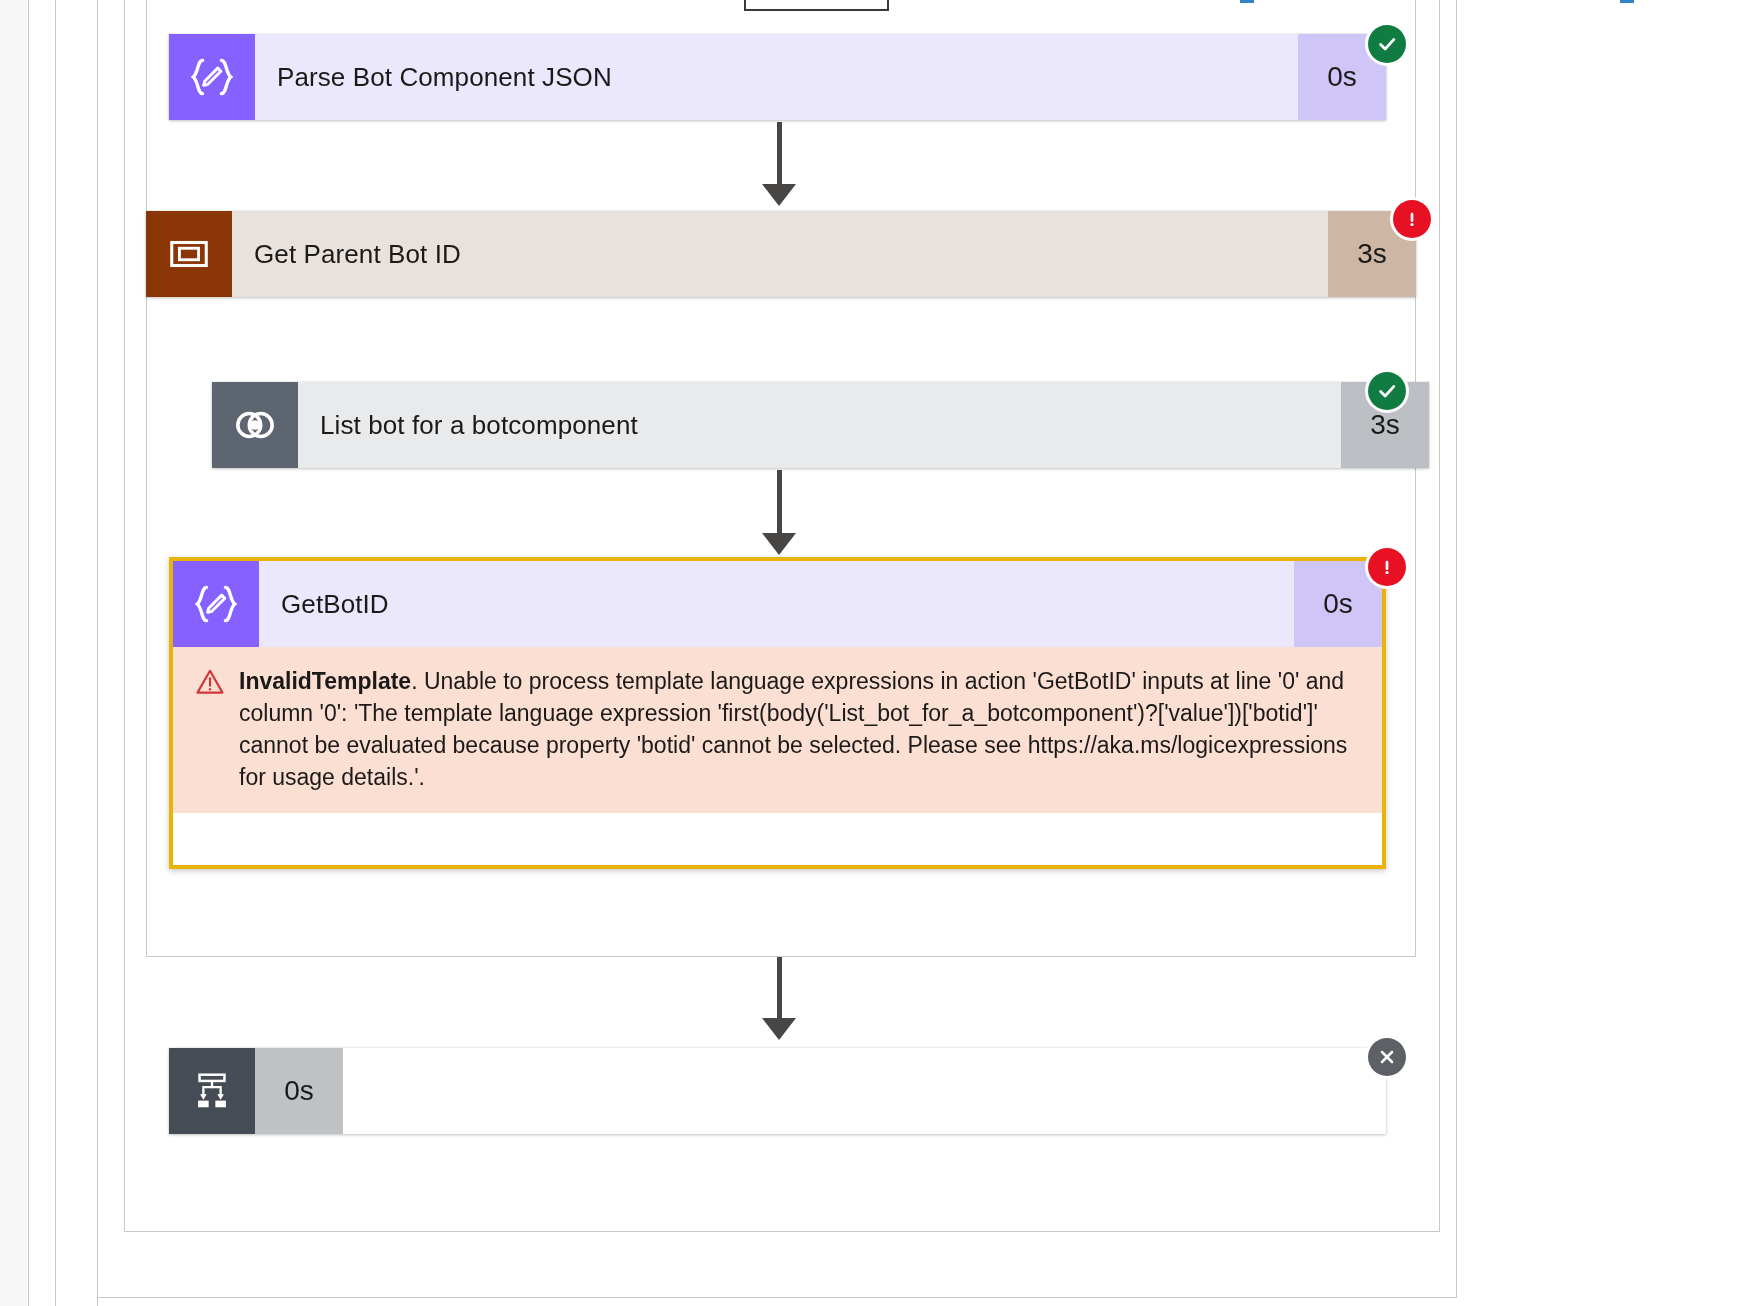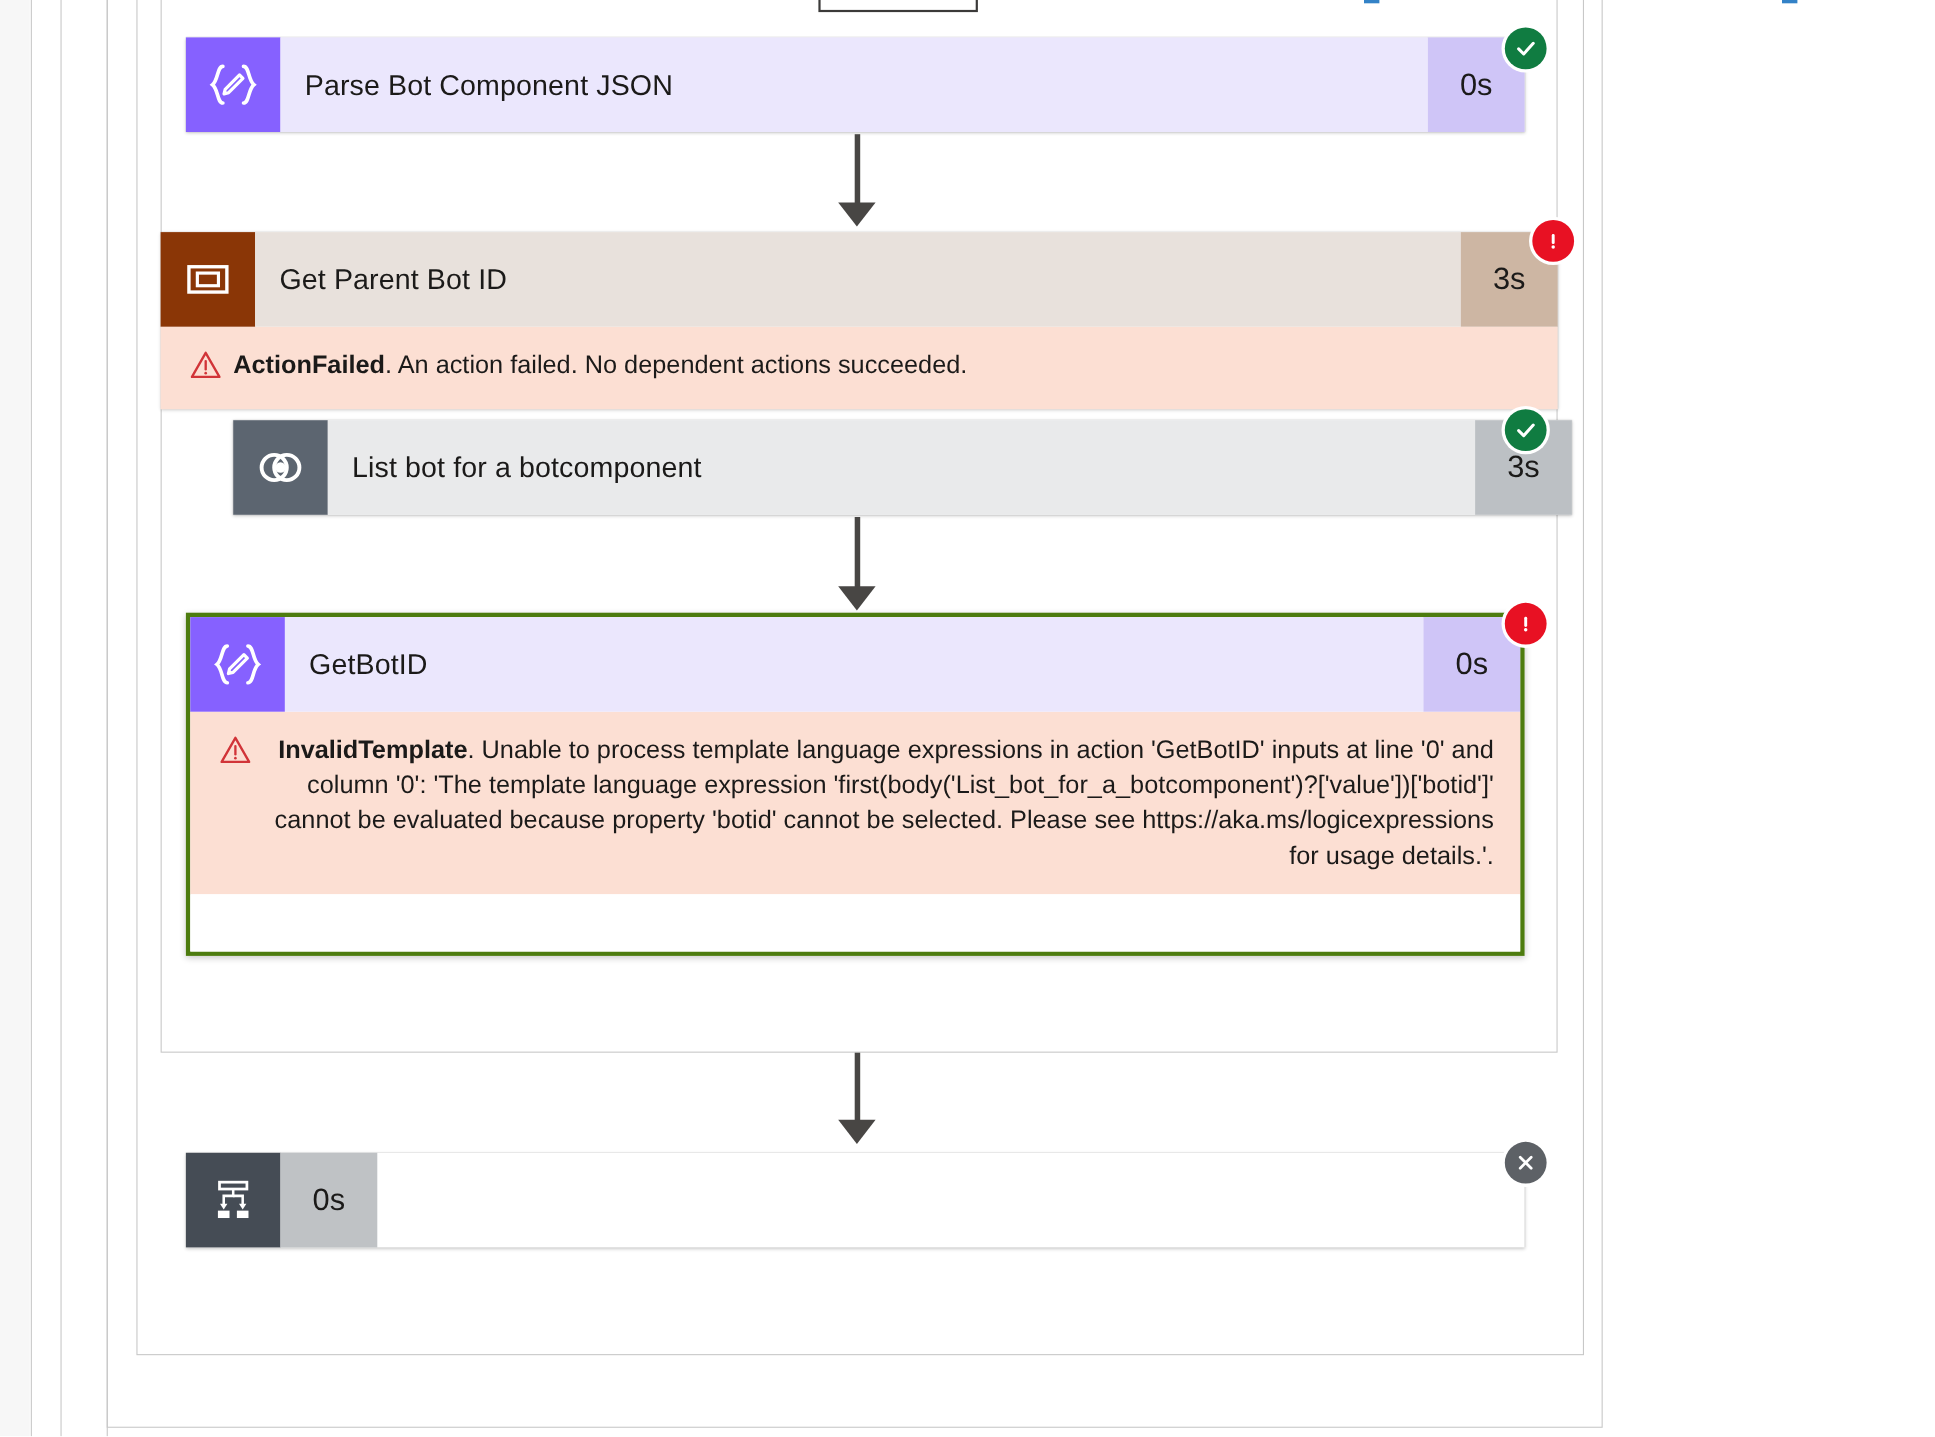--- a/index.html
+++ b/index.html
@@ -39,24 +39,23 @@
     background: transparent;
     box-sizing: border-box;
   }
 
   
   .card {
     position: absolute;
     box-sizing: border-box;
     background: #ffffff;
     box-shadow: 0 1px 3px rgba(0,0,0,0.22), 0 0 1px rgba(0,0,0,0.18);
-    text-align: right;
   }
   .card.selected {
-    border: 4px solid #4d7c0f;
+    border: 4px solid #eab308;
     box-shadow: 0 2px 6px rgba(0,0,0,0.22);
   }
 
   .card-head {
     display: flex;
     align-items: stretch;
     height: 86px;
     width: 100%;
   }
   .card-icon {
@@ -212,32 +211,20 @@
   <div class="card th-fail-brown" style="left:146px; top:211px; width:1270px;">
     <div class="card-head">
       <div class="card-icon">
         <svg width="46" height="46" viewBox="0 0 48 48" aria-hidden="true">
           <rect x="6" y="12" width="36" height="24" fill="none" stroke="#ffffff" stroke-width="3.2"></rect>
           <rect x="14" y="18" width="20" height="12" fill="none" stroke="#ffffff" stroke-width="3"></rect>
         </svg>
       </div>
       <div class="card-title">Get Parent Bot ID</div>
       <div class="card-dur">3s</div>
-    </div>
-    <div class="err-banner">
-      <div class="err-icon">
-        <svg width="30" height="30" viewBox="0 0 24 24" aria-hidden="true">
-          <path d="M12 3 L22 20.5 L2 20.5 Z" fill="none" stroke="#d13438" stroke-width="1.7" stroke-linejoin="round"></path>
-          <line x1="12" y1="9" x2="12" y2="15" stroke="#d13438" stroke-width="1.7" stroke-linecap="round"></line>
-          <circle cx="12" cy="17.8" r="0.95" fill="#d13438"></circle>
-        </svg>
-      </div>
-      <div class="err-text">
-        <b>ActionFailed</b><span>. An action failed. No dependent actions succeeded.</span>
-      </div>
     </div>
   </div>
   <div class="badge err" style="left:1393px; top:200px;">
     <svg width="20" height="20" viewBox="0 0 24 24" aria-hidden="true">
       <rect x="10.4" y="4.5" width="3.2" height="11" rx="1.5" fill="#ffffff"></rect>
       <circle cx="12" cy="18.6" r="1.9" fill="#ffffff"></circle>
     </svg>
   </div>
 
   <div class="card th-ok-gray" style="left:169px; top:382px; width:1217px;margin-left:43px;">

